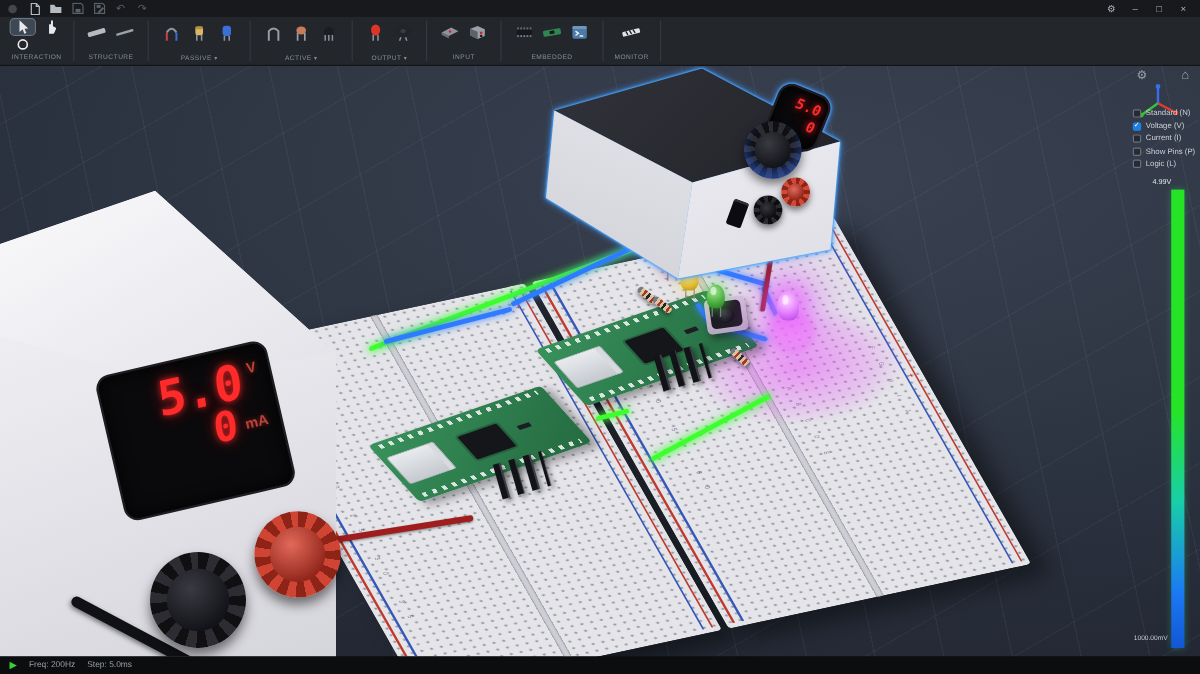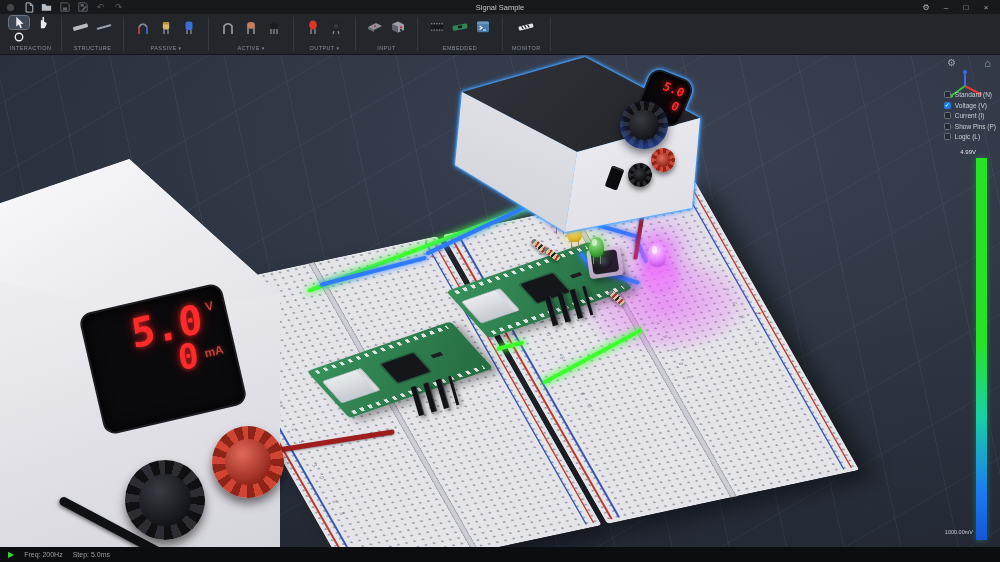--- a/index.html
+++ b/index.html
@@ -213,21 +213,20 @@
       <span class="mi dim">
         <svg width="10" height="10" viewBox="0 0 12 12">
             <path d="M1 1h8l2 2v8H1z" fill="none" stroke="#596068" stroke-width="1.2"></path>
             <rect x="3" y="2.5" width="4" height="3" fill="#596068"></rect>
             <path d="M4 9.5l5-5 1.5 1.5-5 5z" fill="#596068"></path>
           </svg>
         </span>
       <span class="mi dim">↶</span>
       <span class="mi dim">↷</span>
     </div>
-    <div class="apptitle">Signal Sample</div>
     <div class="wincontrols">
       <span class="wc">⚙</span>
       <span class="wc">–</span>
       <span class="wc">□</span>
       <span class="wc">×</span>
     </div>
   </div>
 
   <div class="toolbar">
 

